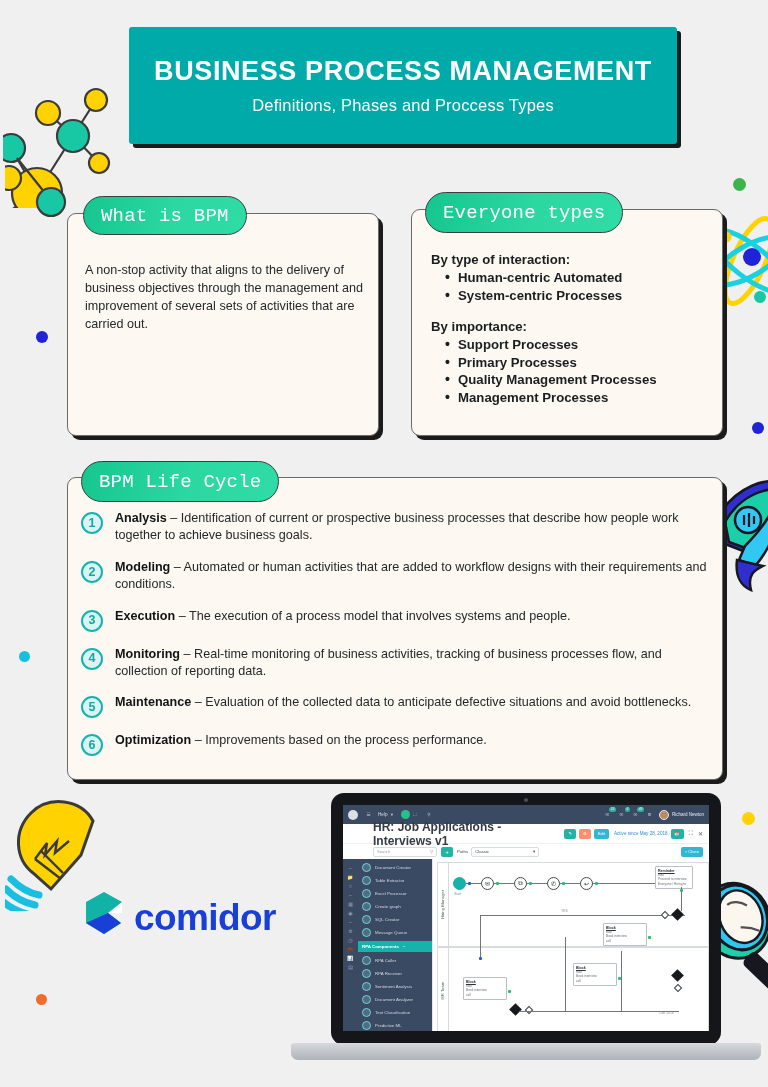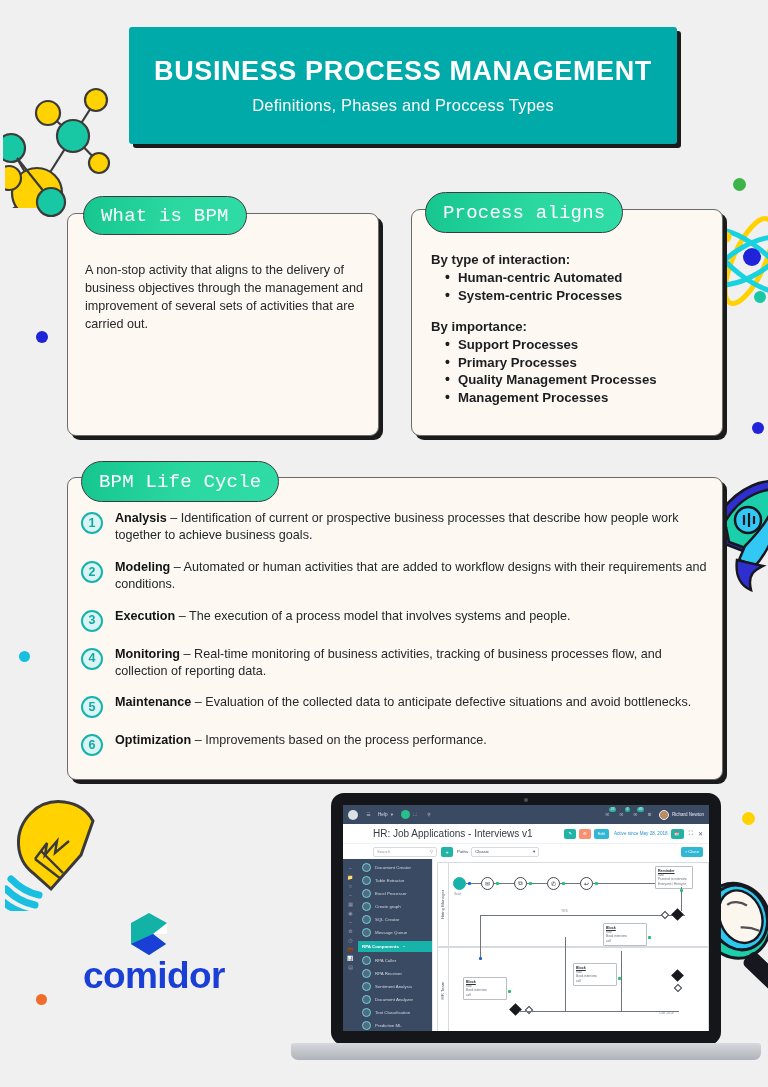--- a/index.html
+++ b/index.html
@@ -91,21 +91,21 @@
     background: #d9f4f2;
     color: #12a8a3;
     font-size: 12.5px; font-weight: bold;
     display: flex; align-items: center; justify-content: center;
     line-height: 1;
   }
   .life-text { font-size: 12.6px; line-height: 1.38; color: #25282b; flex: 1; }
   .life-text b { font-weight: bold; color: #111315; }
 
   
-  #logo { position: absolute; left: 72px; top: 911px; display: flex; align-items: center; flex-direction: column; }
+  #logo { position: absolute; left: 72px; top: 890px; display: flex; align-items: flex-end; }
   .logo-mark { position: relative; width: 42px; height: 46px; margin-right: 9px; }
   .logo-word { color: #1a3fd6; font-size: 37px; font-weight: bold; letter-spacing: -.6px; line-height: 1; }
 
   
   .deco { position: absolute; }
   .dot { position: absolute; border-radius: 50%; }
 
   
   #laptop { position: absolute; left: 280px; top: 793px; width: 470px; height: 294px; }
   .lp-body {
@@ -131,21 +131,21 @@
   .tb-spacer { flex: 1; }
   .tb-badge { position: relative; margin-right: 7px; }
   .tb-badge .bdg { position: absolute; top: -3px; right: -4px; background: #2fbfae; color: #fff;
     font-size: 3.4px; border-radius: 4px; padding: 0 1.5px; line-height: 1.5; }
   .tb-avatar { width: 10px; height: 10px; border-radius: 50%; background: #b98a63;
     border: 1px solid #e6e9ee; margin-right: 3px; }
   .tb-user { font-size: 4.5px; color: #e3e7ee; }
 
   .app-header { height: 20px; background: #ffffff; display: flex; align-items: center;
     padding: 0 6px 0 30px; border-bottom: 1px solid #eef0f3; }
-  .app-title { font-size: 10px; color: #343b45; font-weight: 400; flex: 1; }
+  .app-title { font-size: 12px; color: #343b45; font-weight: 700; flex: 1; }
   .hbtn { height: 10px; border-radius: 2px; color: #fff; font-size: 4.2px;
     display: flex; align-items: center; justify-content: center; padding: 0 4px; margin-left: 3px; }
   .hbtn.teal { background: #20b3a6; }
   .hbtn.orange { background: #f79070; }
   .hbtn.blue { background: #2fb7d4; }
   .hstat { font-size: 4.6px; color: #2a93c9; margin-left: 5px; }
   .hic { font-size: 6px; color: #555c66; margin-left: 5px; }
 
   .app-toolbar { height: 15px; background: #fff; display: flex; align-items: center;
     padding: 0 6px 0 30px; }
@@ -289,21 +289,21 @@
   </div>
 
   <div class="card" id="card-what"></div>
   <div class="pill" id="pill-what">
     <span class="pill-text">What is BPM</span>
   </div>
   <div class="body-text" id="what-body">A non-stop activity that aligns to the delivery of business objectives through the management and improvement of several sets of activities that are carried out.</div>
 
   <div class="card" id="card-types"></div>
   <div class="pill" id="pill-types">
-    <span class="pill-text">Process aligns</span>
+    <span class="pill-text">Everyone types</span>
   </div>
   <div id="types-body">
     <div class="types-head">By type of interaction:</div>
     <ul class="types-list">
       <li>Human-centric Automated</li>
       <li>System-centric Processes</li>
     </ul>
     <div class="types-gap"></div>
     <div class="types-head">By importance:</div>
     <ul class="types-list">

